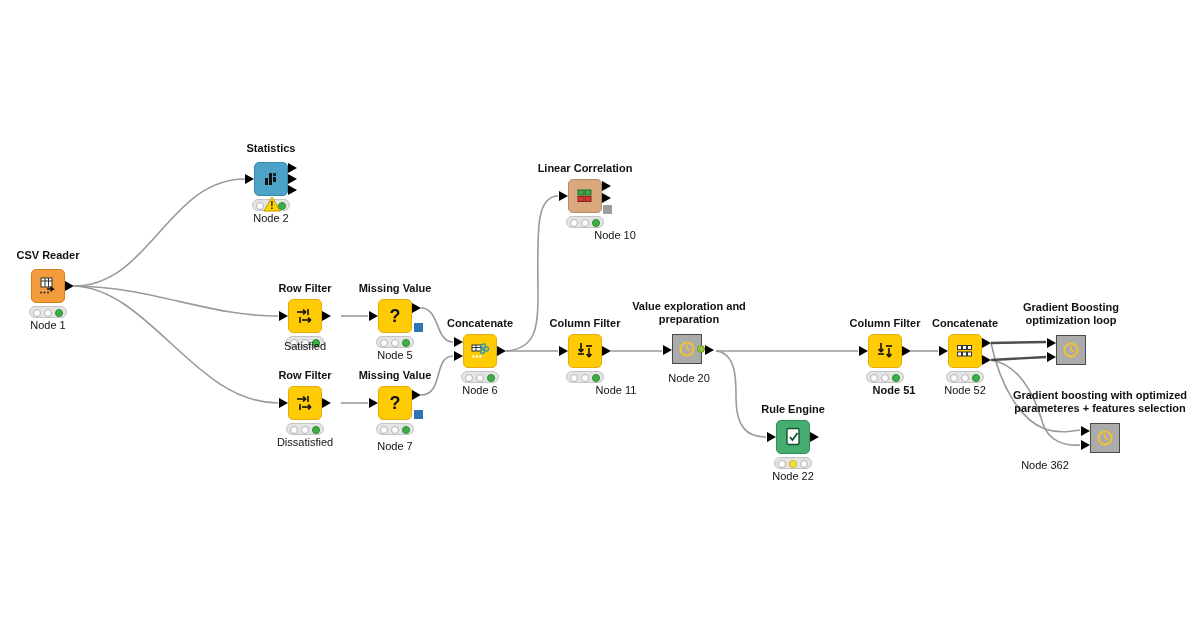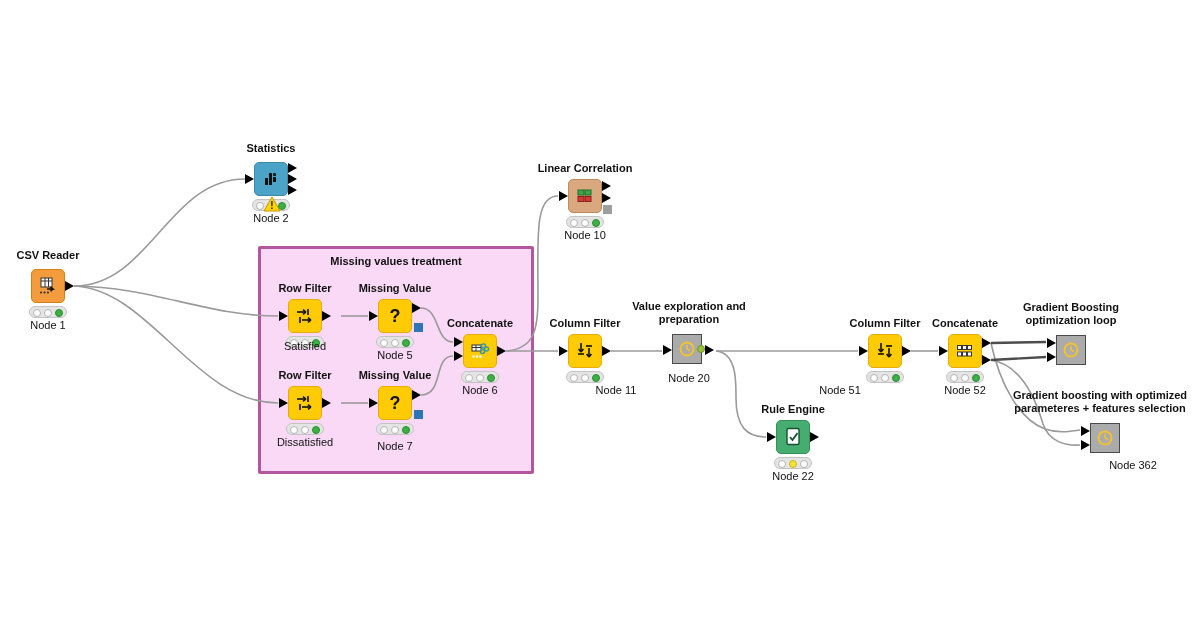--- a/index.html
+++ b/index.html
@@ -55,23 +55,20 @@
   .dot.on-yellow{ background:#F2E33C; border-color:#c9b616; }
   .warn { position:absolute; left:10px; top:-4px; width:18px; height:17px; }
 
   .qmark { font-size:18px; font-weight:bold; color:#111; line-height:18px; }
 </style>
 </head>
 <body>
 
 <div id="canvas">
 
-  <div class="annotation" style="left:258px;top:246px;width:276px;height:228px;">
-    <div class="annotation-title">Missing values treatment</div>
-  </div>
 
   <svg id="edges" width="1200" height="630">
     <path class="edge" d="M74,286 C150,286 168,179 245,179"></path>
     <path class="edge" d="M74,286 C155,287 205,316 278,316"></path>
     <path class="edge" d="M74,286 C150,289 195,403 278,403"></path>
     <path class="edge" d="M341,316 L368,316"></path>
     <path class="edge" d="M341,403 L368,403"></path>
     <path class="edge" d="M421,308 C440,308 435,342 453,342"></path>
     <path class="edge" d="M421,395 C444,395 433,356 453,356"></path>
     <path class="edge" d="M506,351 C535,349 538,328 538,298 C538,238 534,196 558,196"></path>
@@ -249,21 +246,21 @@
       <span class="pin" style="top:11px;"></span>
       <span class="pout" style="top:1px;"></span>
       <span class="pout" style="top:13px;"></span>
       <span class="psquare gray" style="right:-11px;top:25px;"></span>
     </div>
     <div class="lights" style="left:566px;top:216px;">
       <span class="dot d1"></span>
         <span class="dot d2"></span>
         <span class="dot d3 on-green"></span>
     </div>
-    <div class="nlabel" style="left:525px;top:229px;width:120px;">Node 10</div>
+    <div class="nlabel" style="left:555px;top:229px;width:120px;">Node 10</div>
   </div>
 
   <div class="node">
     <div class="ntitle" style="left:525px;top:317px;width:120px;">Column Filter</div>
     <div class="nbody yellow" style="left:568px;top:334px;">
       <svg width="16" height="18" viewBox="0 0 16 18">
         <path d="M4,1 v9" stroke="#111" stroke-width="1.6"></path>
           <path d="M4,10 l-2.4,-3 M4,10 l2.4,-3" stroke="#111" stroke-width="1.6" fill="none"></path>
         <line x1="1" y1="12" x2="7" y2="12" stroke="#111" stroke-width="1.6"></line>
         <line x1="9" y1="4" x2="15" y2="4" stroke="#111" stroke-width="1.6"></line>
@@ -325,21 +322,21 @@
           <path d="M12,15 l-2.4,-3 M12,15 l2.4,-3" stroke="#111" stroke-width="1.6" fill="none"></path>
       </svg>
       <span class="pin" style="top:11px;"></span>
       <span class="pout" style="top:11px;"></span>
     </div>
     <div class="lights" style="left:866px;top:371px;">
       <span class="dot d1"></span>
         <span class="dot d2"></span>
         <span class="dot d3 on-green"></span>
     </div>
-    <div class="nlabel" style="left:780px;top:384px;width:120px;">Node 51</div>
+    <div class="nlabel" style="left:834px;top:384px;width:120px;font-weight:bold;">Node 51</div>
   </div>
 
   <div class="node">
     <div class="ntitle" style="left:905px;top:317px;width:120px;">Concatenate</div>
     <div class="nbody yellow" style="left:948px;top:334px;">
       <svg width="18" height="14" viewBox="0 0 18 14">
         <rect x="1.5" y="1.5" width="4" height="4" fill="#fff" stroke="#333"></rect>
           <rect x="6.5" y="1.5" width="4" height="4" fill="#fff" stroke="#333"></rect>
           <rect x="11.5" y="1.5" width="4" height="4" fill="#fff" stroke="#333"></rect>
         <rect x="1.5" y="8" width="4" height="4" fill="#fff" stroke="#333"></rect>
@@ -373,16 +370,16 @@
   <div class="node">
     <div class="ntitle" style="left:985px;top:389px;width:230px;">Gradient boosting with optimized parameteres + features selection</div>
     <div class="nbody meta" style="left:1090px;top:423px;">
       <svg width="18" height="18" viewBox="0 0 18 18">
         <circle cx="9" cy="9" r="6.5" fill="none" stroke="#F2C230" stroke-width="2"></circle>
         <path d="M9,9 L9,5 M9,9 L12,10.5" stroke="#F2C230" stroke-width="1.6" fill="none"></path>
       </svg>
       <span class="pin" style="top:1.5px;"></span>
       <span class="pin" style="top:16px;"></span>
     </div>
-    <div class="nlabel" style="left:1073px;top:459px;width:120px;">Node 362</div>
+    <div class="nlabel" style="left:985px;top:459px;width:120px;">Node 362</div>
   </div>
 
 </div>
 
 </body></html>

